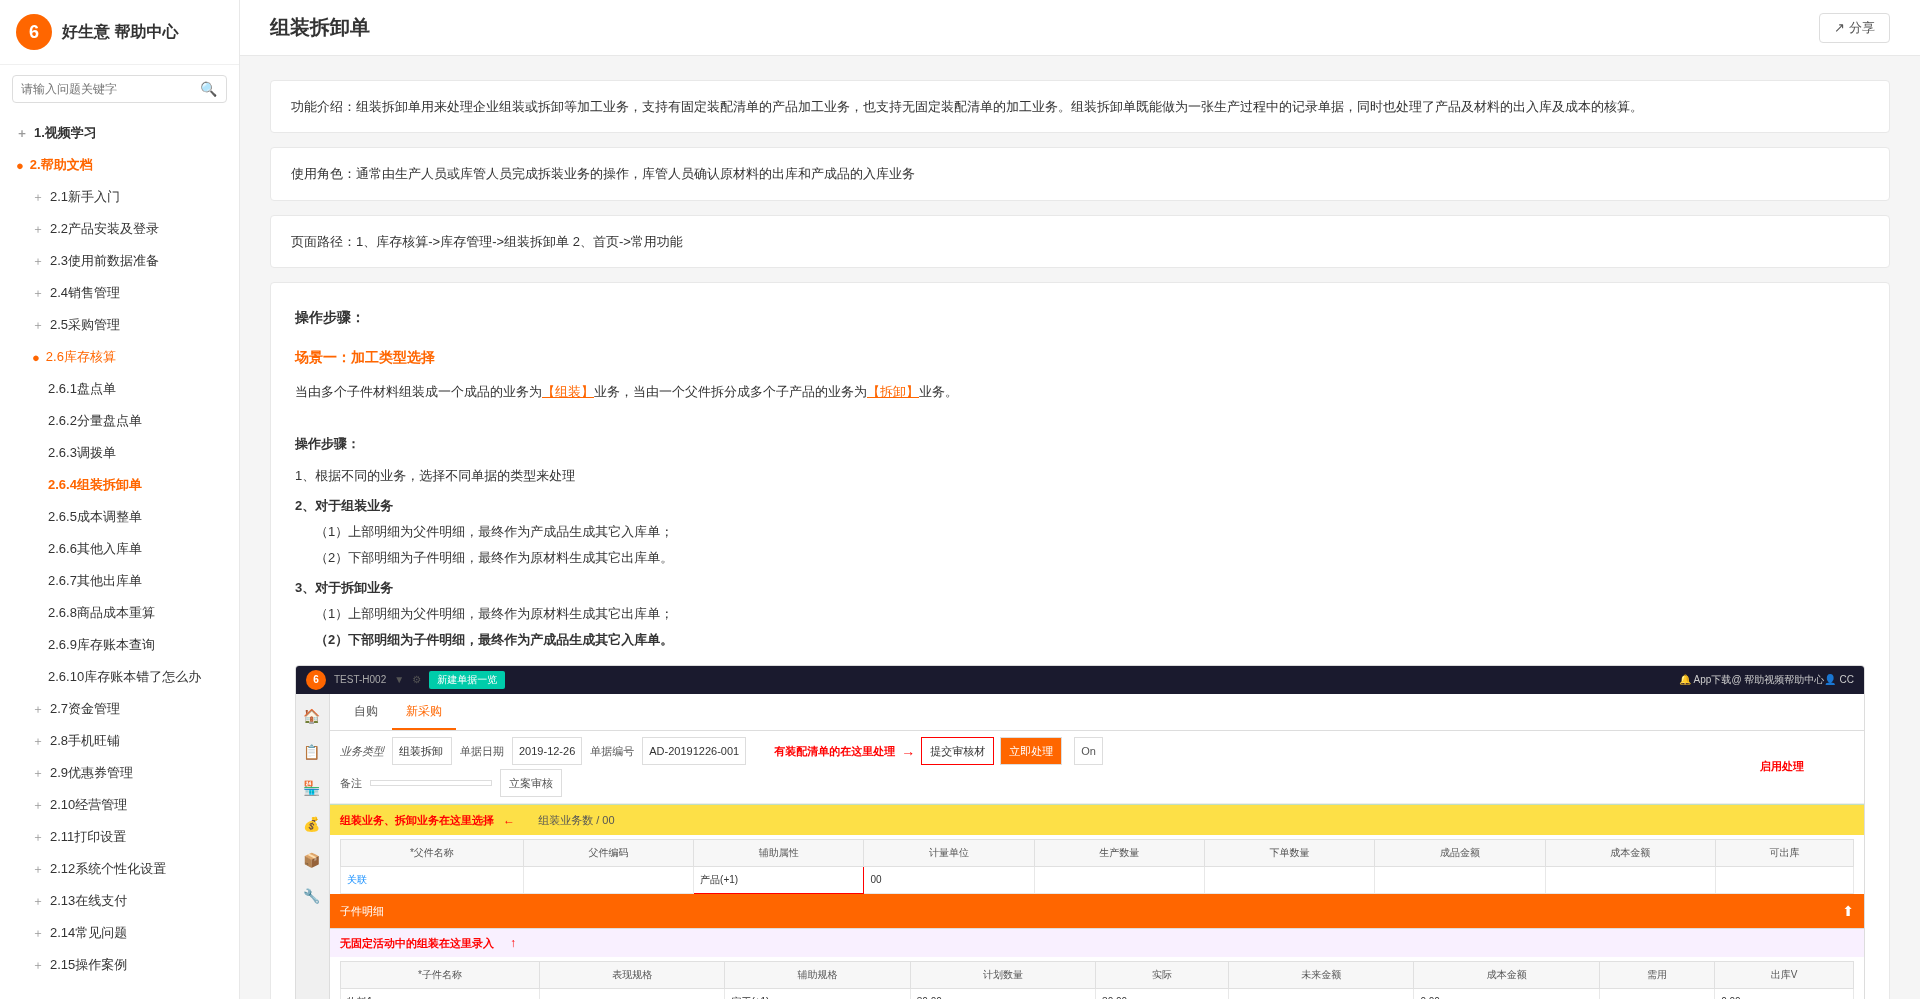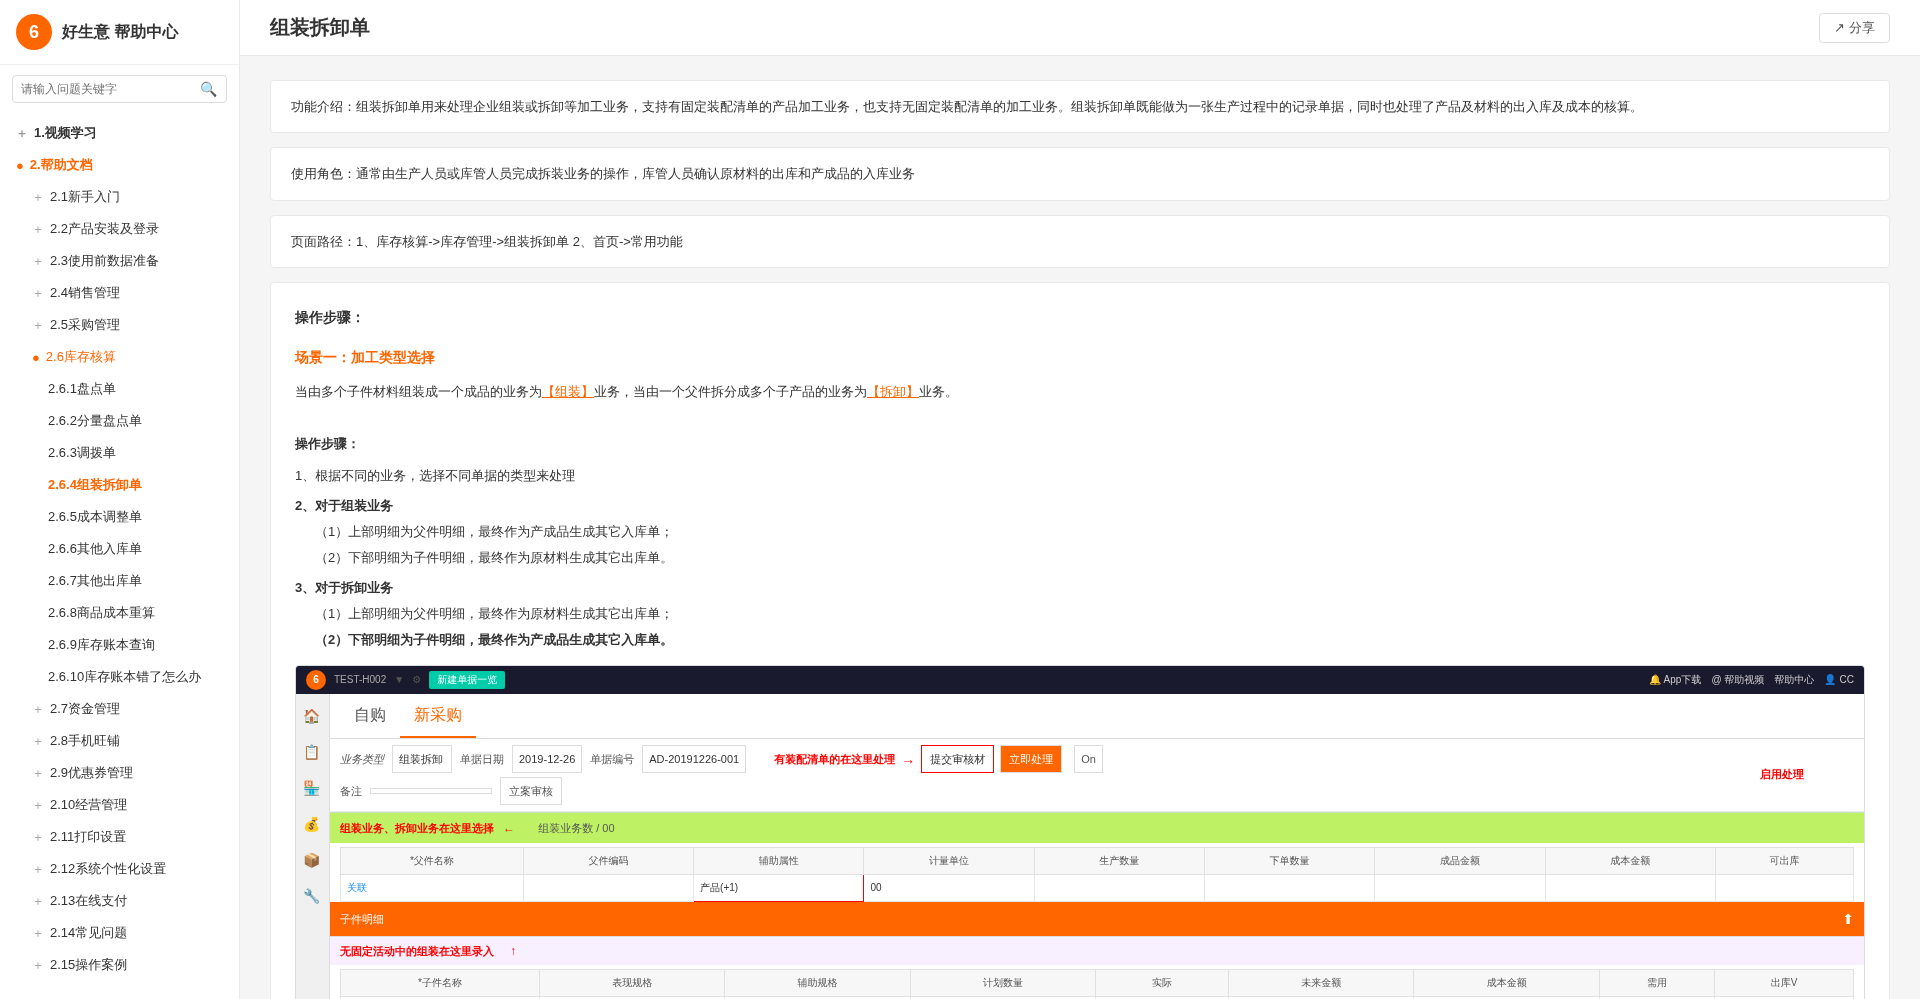--- a/index.html
+++ b/index.html
@@ -184,21 +184,21 @@
 
     .mock-nav-tabs {
       display: flex;
       border-bottom: 1px solid #ddd;
       background: #fff;
       padding: 0 10px;
     }
 
     .mock-tab {
       padding: 5px 14px;
-      font-size: 16px;
+      font-size: 12px;
       cursor: pointer;
       color: #555;
       border-bottom: 2px solid transparent;
     }
 
     .mock-tab.active {
       color: #ff6600;
       border-bottom: 2px solid #ff6600;
       background: #fff;
     }
@@ -237,21 +237,21 @@
 
     .mock-logo-small {
       width: 20px; height: 20px;
       background: #ff6600;
       border-radius: 50%;
       display: flex; align-items: center; justify-content: center;
       color: #fff; font-size: 10px; font-weight: bold;
     }
 
     .mock-top-links {
-      display: flex; gap: 10px; font-size: 10px; color: #ccc;
+      display: flex; font-size: 10px; color: #ccc;
     }
 
     .teal-btn {
       background: #00ccaa;
       color: #fff;
       border: none;
       padding: 2px 8px;
       border-radius: 2px;
       font-size: 10px;
     }
@@ -481,21 +481,21 @@
                   <span style="font-size:11px;color:#555;">备注</span>
                   <div style="border:1px solid #ddd;padding:2px 60px;font-size:11px;background:#fff;"></div>
                   <div style="border:1px solid #ddd;padding:2px 8px;font-size:11px;background:#fff;color:#555;">立案审核</div>
                 </div>
 
                 <div style="position:absolute;right:60px;top:24px;color:red;font-size:11px;font-weight:bold;">
                   启用处理
                 </div>
               </div>
 
-              <div style="background:#bef264;border-top:1px solid #c0e0c0;padding:3px 10px;font-size:11px;position:relative;">
+              <div style="background:#fde047;border-top:1px solid #c0e0c0;padding:3px 10px;font-size:11px;position:relative;">
                 <span style="color:red;font-weight:bold;">组装业务、拆卸业务在这里选择</span>
                 <span style="color:red;font-size:12px;margin-left:6px;">←</span>
                 <span style="font-size:11px;color:#555;margin-left:20px;">组装业务数 / 00</span>
               </div>
 
               <div style="padding:0 10px;background:#fff;">
                 <table class="mock-table">
                   <thead>
                     <tr>
                       <th>*父件名称</th>

